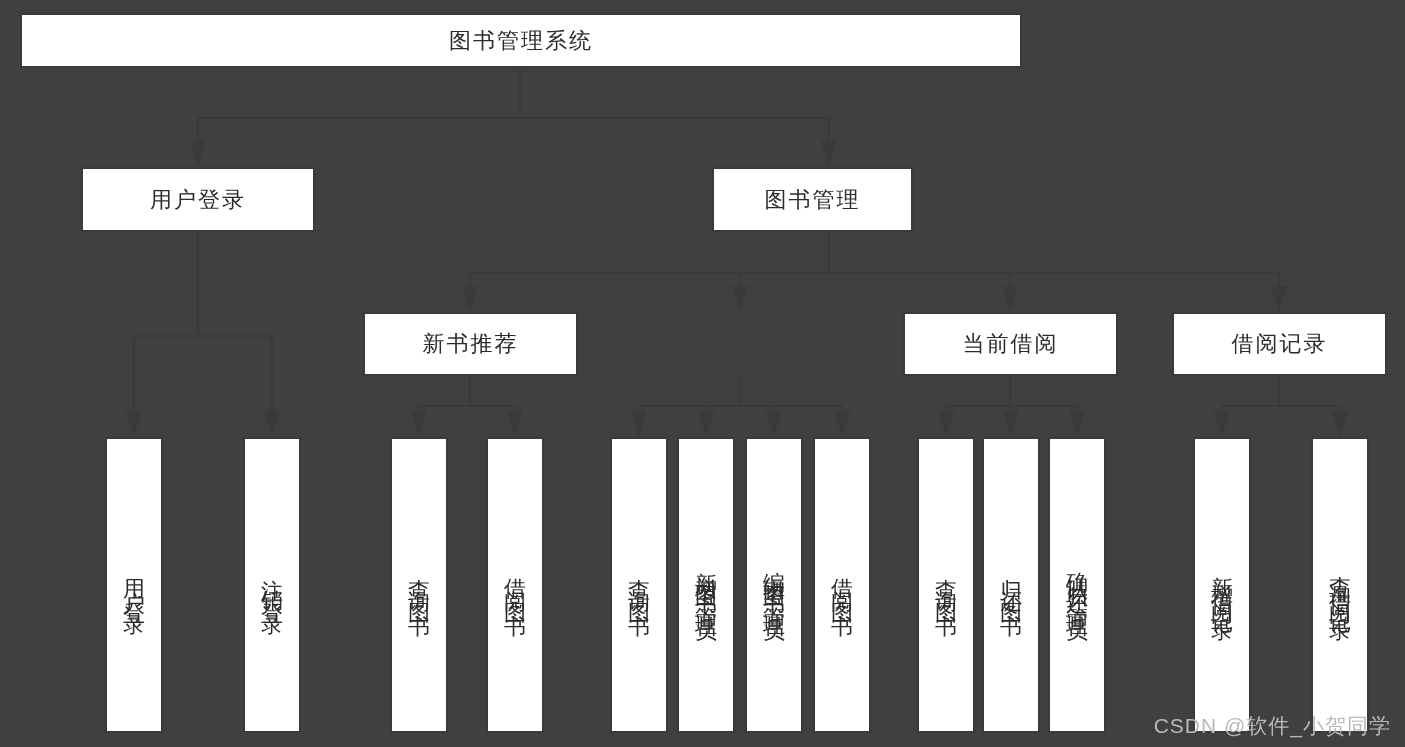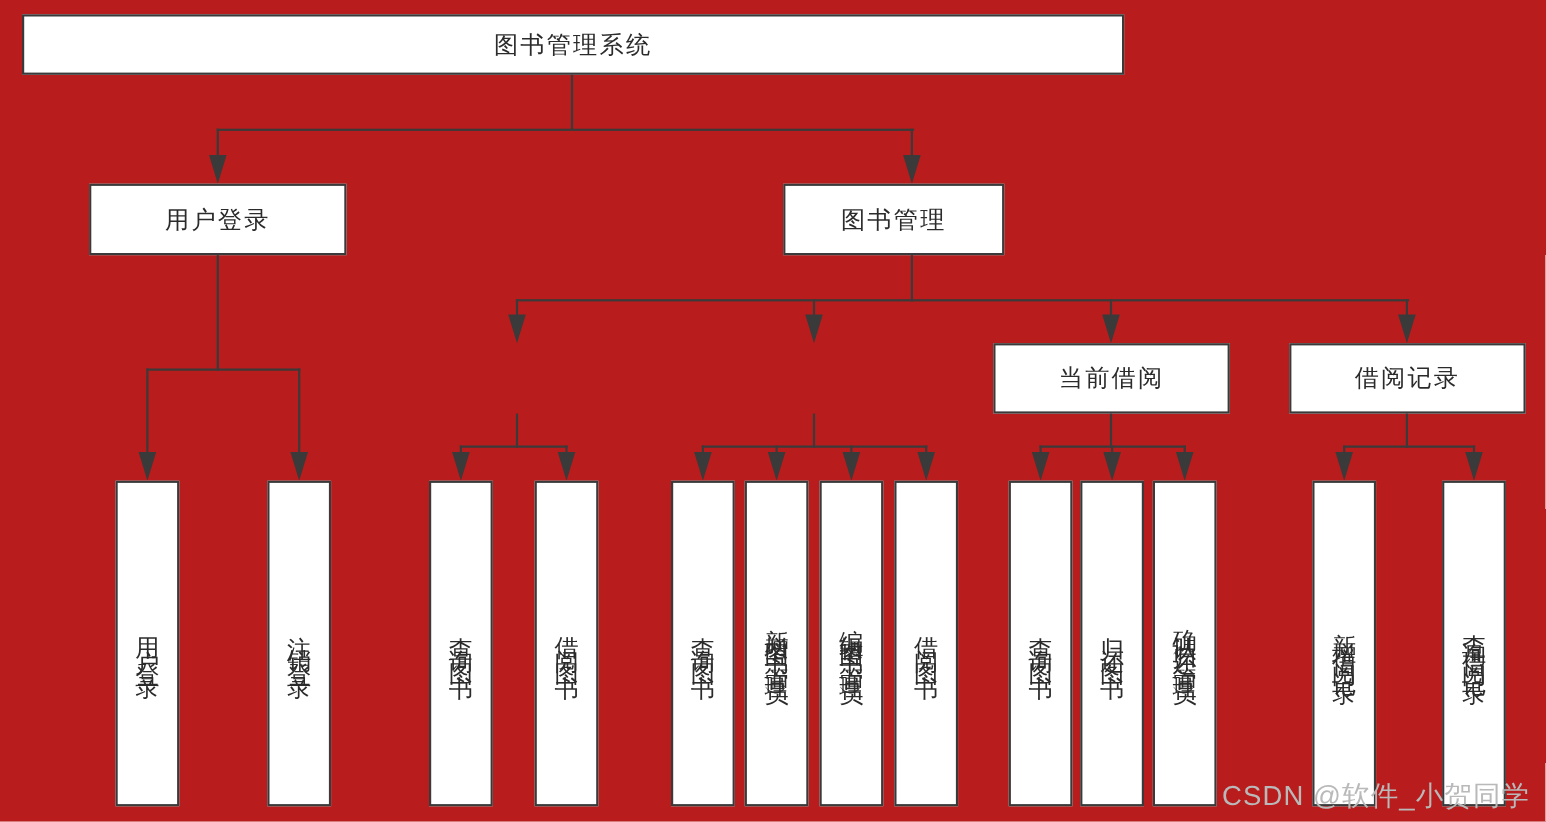--- a/index.html
+++ b/index.html
@@ -1,20 +1,20 @@
 <!DOCTYPE html>
 <html><head>
 <meta charset="utf-8">
 <style>
   html, body { margin: 0; padding: 0; background: #ffffff; }
   #canvas {
     position: relative;
     width: 1405px;
     height: 747px;
-    background: #b91c1c;
+    background: #404040;
     font-family: "Liberation Sans", sans-serif;
     overflow: hidden;
   }
   .box {
     position: absolute;
     box-sizing: border-box;
     border: 2.5px solid #3a3a3a;
     background: #ffffff;
     display: flex;
     align-items: center;
@@ -53,21 +53,21 @@
     position: absolute;
     width: 0; height: 0;
     border-left: 8px solid transparent;
     border-right: 8px solid transparent;
     border-top: 26px solid #3a3a3a;
   }
   .watermark {
     position: absolute;
     right: 14px;
     bottom: 7px;
-    font-size: 25px;
+    font-size: 21px;
     color: #b9b9b9;
     letter-spacing: 1px;
     white-space: nowrap;
   }
 </style>
 </head>
 <body>
 
 <div id="canvas">
 
@@ -100,20 +100,23 @@
   <div class="hline" style="left:469px; top:272px; width:812px;"></div>
   <div class="vline" style="left:469px; top:272px; height:16px;"></div>
   <div class="arrow" style="left:462px; top:286px;"></div>
   <div class="vline" style="left:739px; top:272px; height:16px;"></div>
   <div class="arrow" style="left:732px; top:286px;"></div>
   <div class="vline" style="left:1009px; top:272px; height:16px;"></div>
   <div class="arrow" style="left:1002px; top:286px;"></div>
   <div class="vline" style="left:1278px; top:272px; height:16px;"></div>
   <div class="arrow" style="left:1271px; top:286px;"></div>
 
+  <div class="box" style="left:363px; top:312px; width:215px; height:64px;">
+    <span>新书推荐</span>
+  </div>
   <div class="box" style="left:903px; top:312px; width:215px; height:64px;justify-content:center;">
     <span>当前借阅</span>
   </div>
   <div class="box" style="left:1172px; top:312px; width:215px; height:64px;">
     <span>借阅记录</span>
   </div>
 
   <div class="vline" style="left:469px; top:376px; height:31px;"></div>
   <div class="hline" style="left:418px; top:405px; width:98px;"></div>
   <div class="vline" style="left:418px; top:405px; height:8px;"></div>

